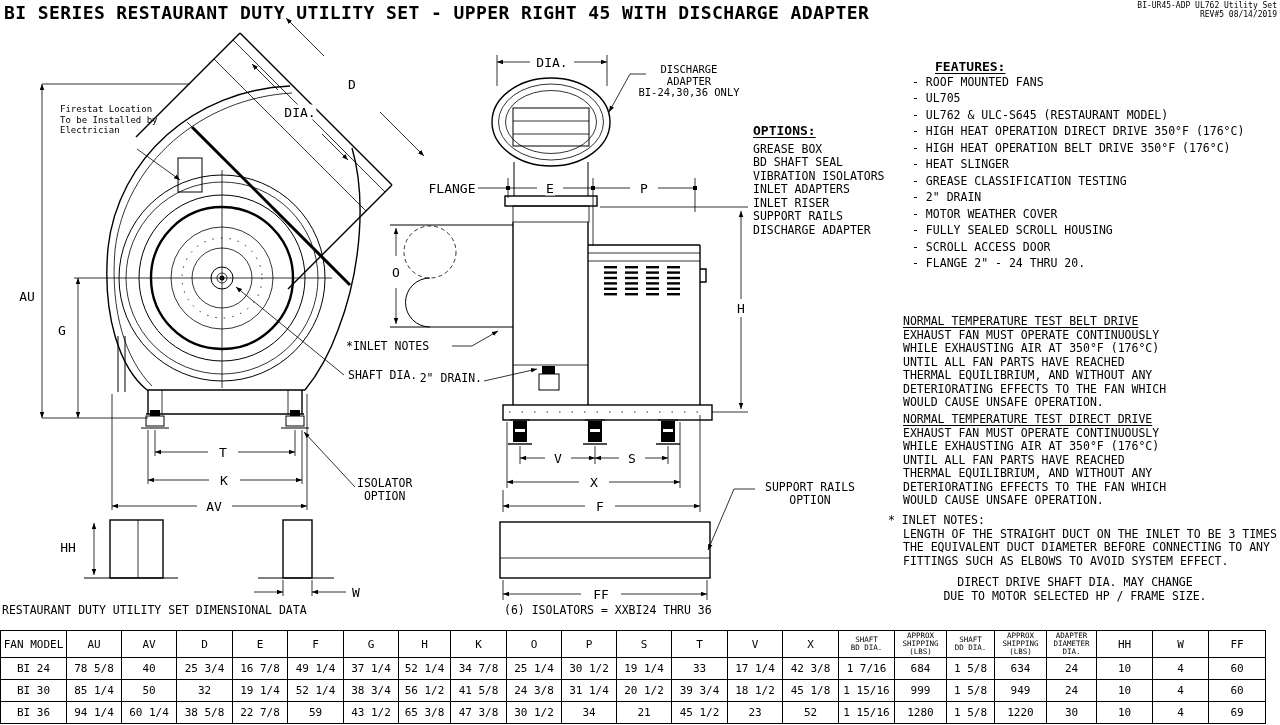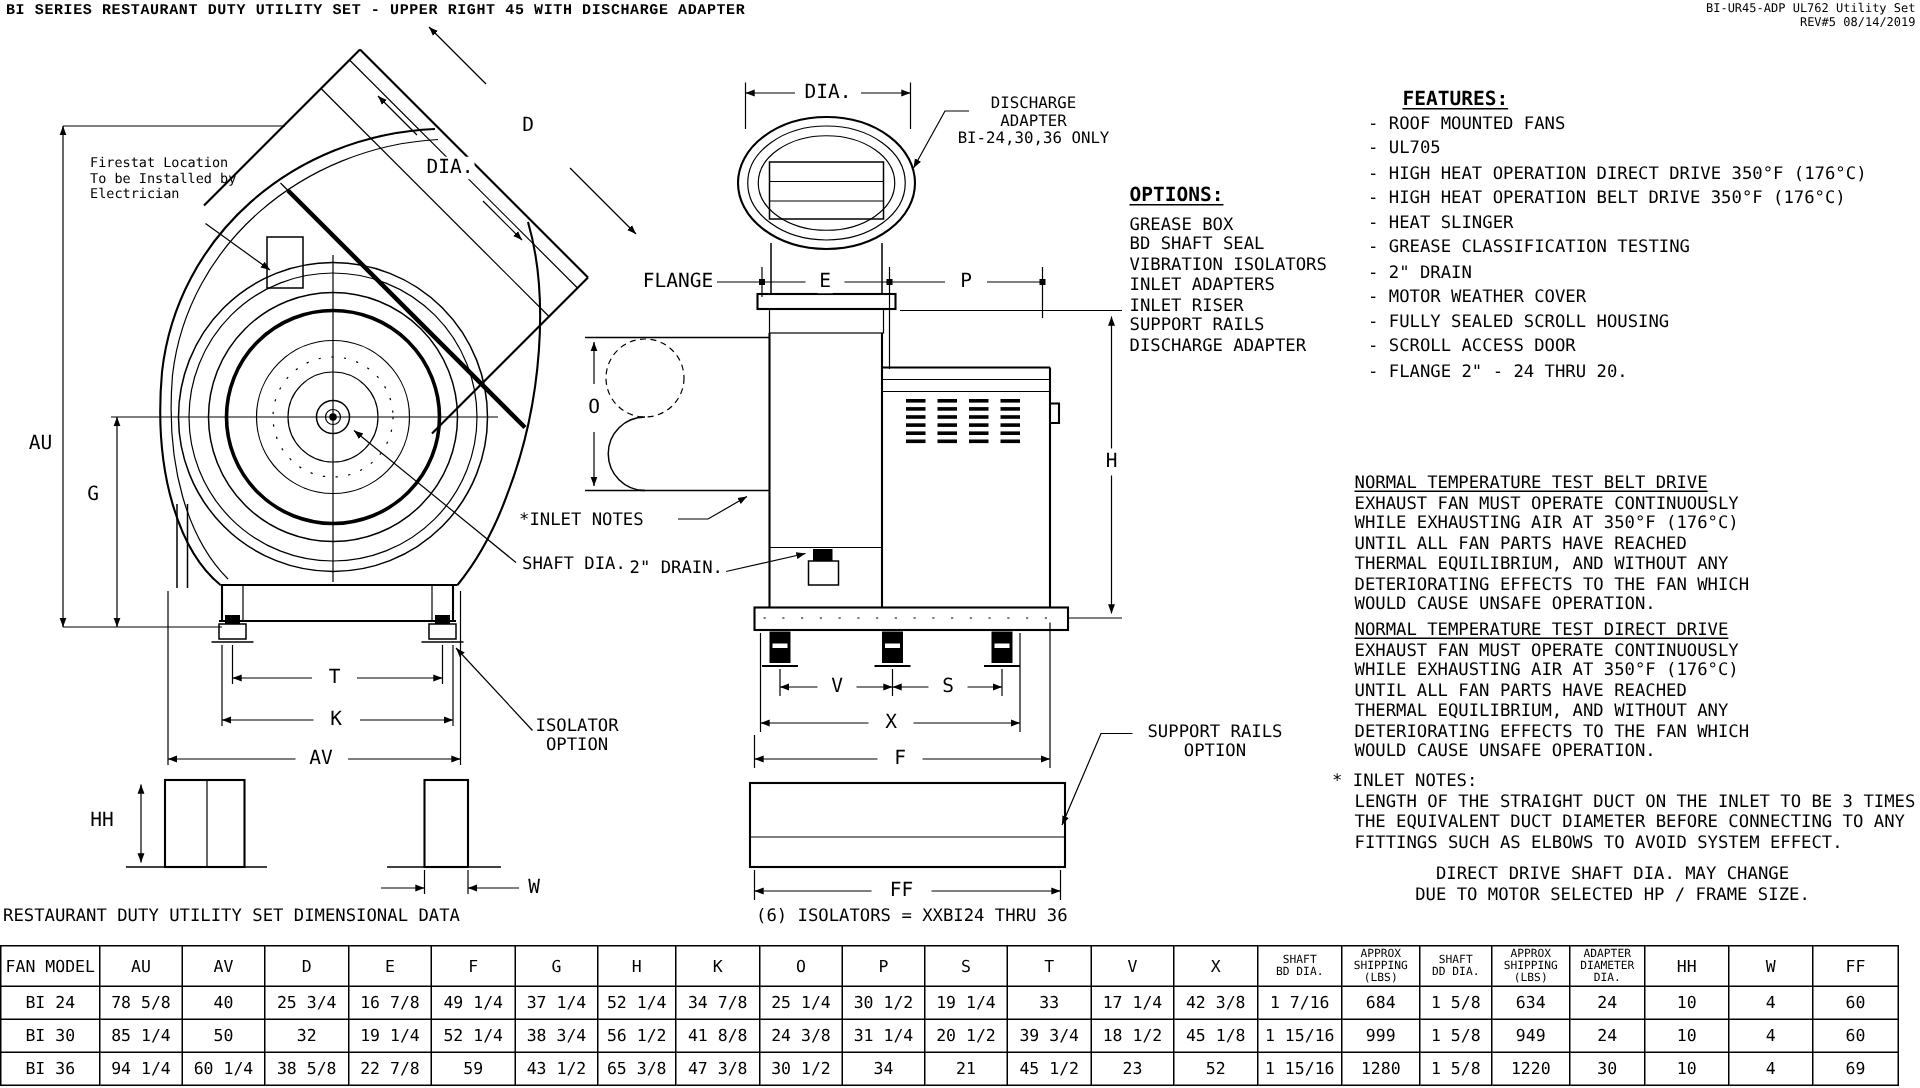--- a/index.html
+++ b/index.html
@@ -1,18 +1,18 @@
 <!DOCTYPE html>
 <html><head>
 <meta charset="utf-8">
 <style>
   html,body{margin:0;padding:0;background:#fff;}
   .canvas{position:relative;width:1280px;height:725px;background:#fff;overflow:hidden;
           font-family:"DejaVu Sans Mono",monospace;color:#000;}
-  .title{position:absolute;left:4px;top:2px;font-size:10px;font-weight:bold;letter-spacing:.4px;white-space:nowrap;font-family:Liberation Mono, monospace;}
+  .title{position:absolute;left:4px;top:2px;font-size:18px;font-weight:bold;letter-spacing:.4px;white-space:nowrap;}
   .rev{position:absolute;right:3px;top:1px;font-size:8px;line-height:9px;text-align:right;white-space:nowrap;}
   svg{position:absolute;left:0;top:0;}
   svg *{vector-effect:none;}
   .s  {stroke:#000;fill:none;stroke-width:1;}
   .b  {stroke:#000;fill:none;stroke-width:1.4;}
   .t  {stroke:#000;fill:none;stroke-width:.8;}
   .w3 {stroke:#000;fill:none;stroke-width:3;}
   .w24{stroke:#000;fill:none;stroke-width:2.4;}
   .f  {fill:#000;stroke:none;}
   .dim{position:absolute;font-size:13px;transform:translate(-50%,-50%);background:#fff;padding:0 1px;white-space:nowrap;}
@@ -283,20 +283,21 @@
   <div class="lbl" style="left:400px;top:372px;width:82px;text-align:right;">2" DRAIN.</div>
   <div class="lbl" style="left:752px;top:481px;width:116px;text-align:center;">SUPPORT RAILS
 OPTION</div>
   <div class="lbl" style="left:504px;top:604px;">(6) ISOLATORS = XXBI24 THRU 36</div>
 
   <div class="rc features" style="left:912px;top:60px;">
     <div class="hd" style="margin-left:23px;">FEATURES:</div>
     <div style="">
       <div class="item">ROOF MOUNTED FANS</div>
       <div class="item">UL705</div>
+      <div class="item">UL762 &amp; ULC-S645 (RESTAURANT MODEL)</div>
       <div class="item">HIGH HEAT OPERATION DIRECT DRIVE 350°F (176°C)</div>
       <div class="item">HIGH HEAT OPERATION BELT DRIVE 350°F (176°C)</div>
       <div class="item">HEAT SLINGER</div>
       <div class="item">GREASE CLASSIFICATION TESTING</div>
       <div class="item">2" DRAIN</div>
       <div class="item">MOTOR WEATHER COVER</div>
       <div class="item">FULLY SEALED SCROLL HOUSING</div>
       <div class="item">SCROLL ACCESS DOOR</div>
       <div class="item">FLANGE 2" - 24 THRU 20.</div>
     </div>
@@ -435,21 +436,21 @@
           </tr>
           <tr>
             <td>BI 30</td>
             <td>85 1/4</td>
             <td>50</td>
             <td>32</td>
             <td>19 1/4</td>
             <td>52 1/4</td>
             <td>38 3/4</td>
             <td>56 1/2</td>
-            <td>41 8/8</td>
+            <td>41 5/8</td>
             <td>24 3/8</td>
             <td>31 1/4</td>
             <td>20 1/2</td>
             <td>39 3/4</td>
             <td>18 1/2</td>
             <td>45 1/8</td>
             <td>1 15/16</td>
             <td>999</td>
             <td>1 5/8</td>
             <td>949</td>

